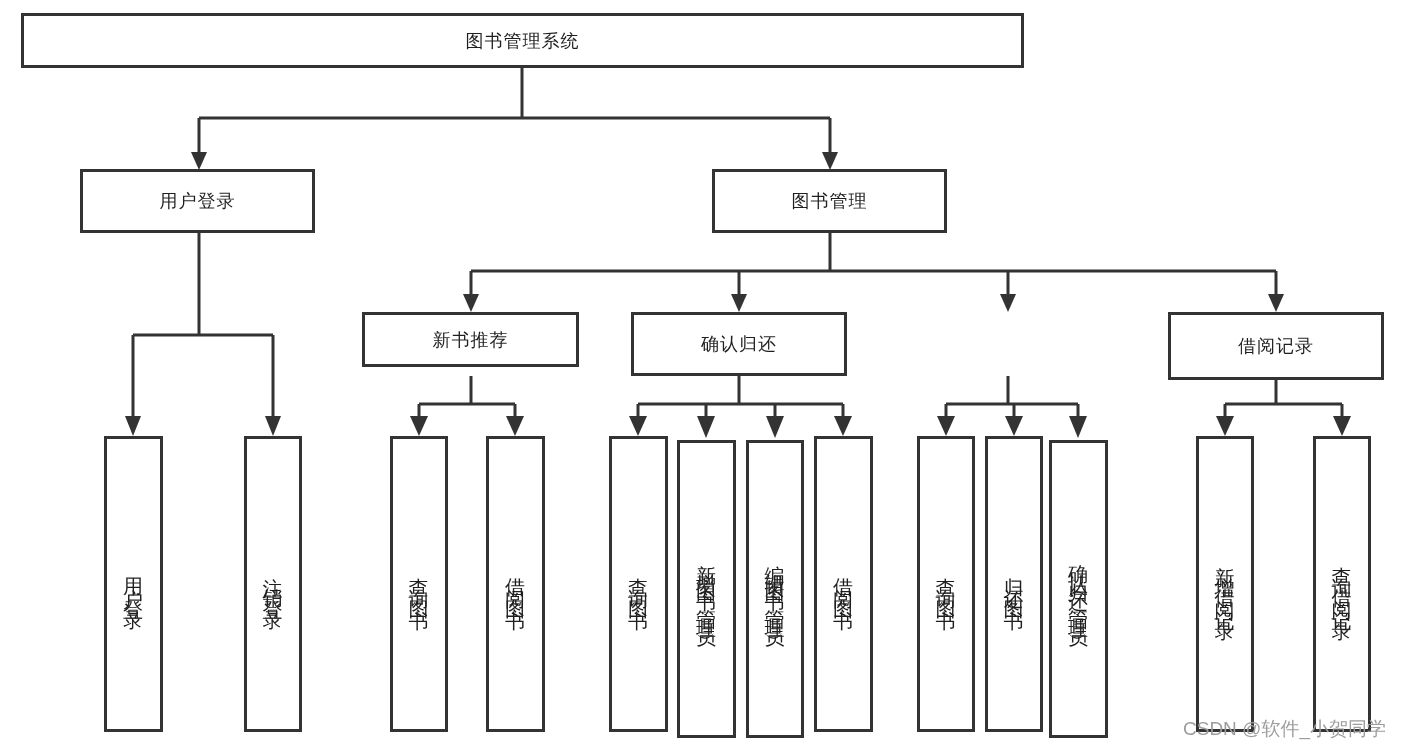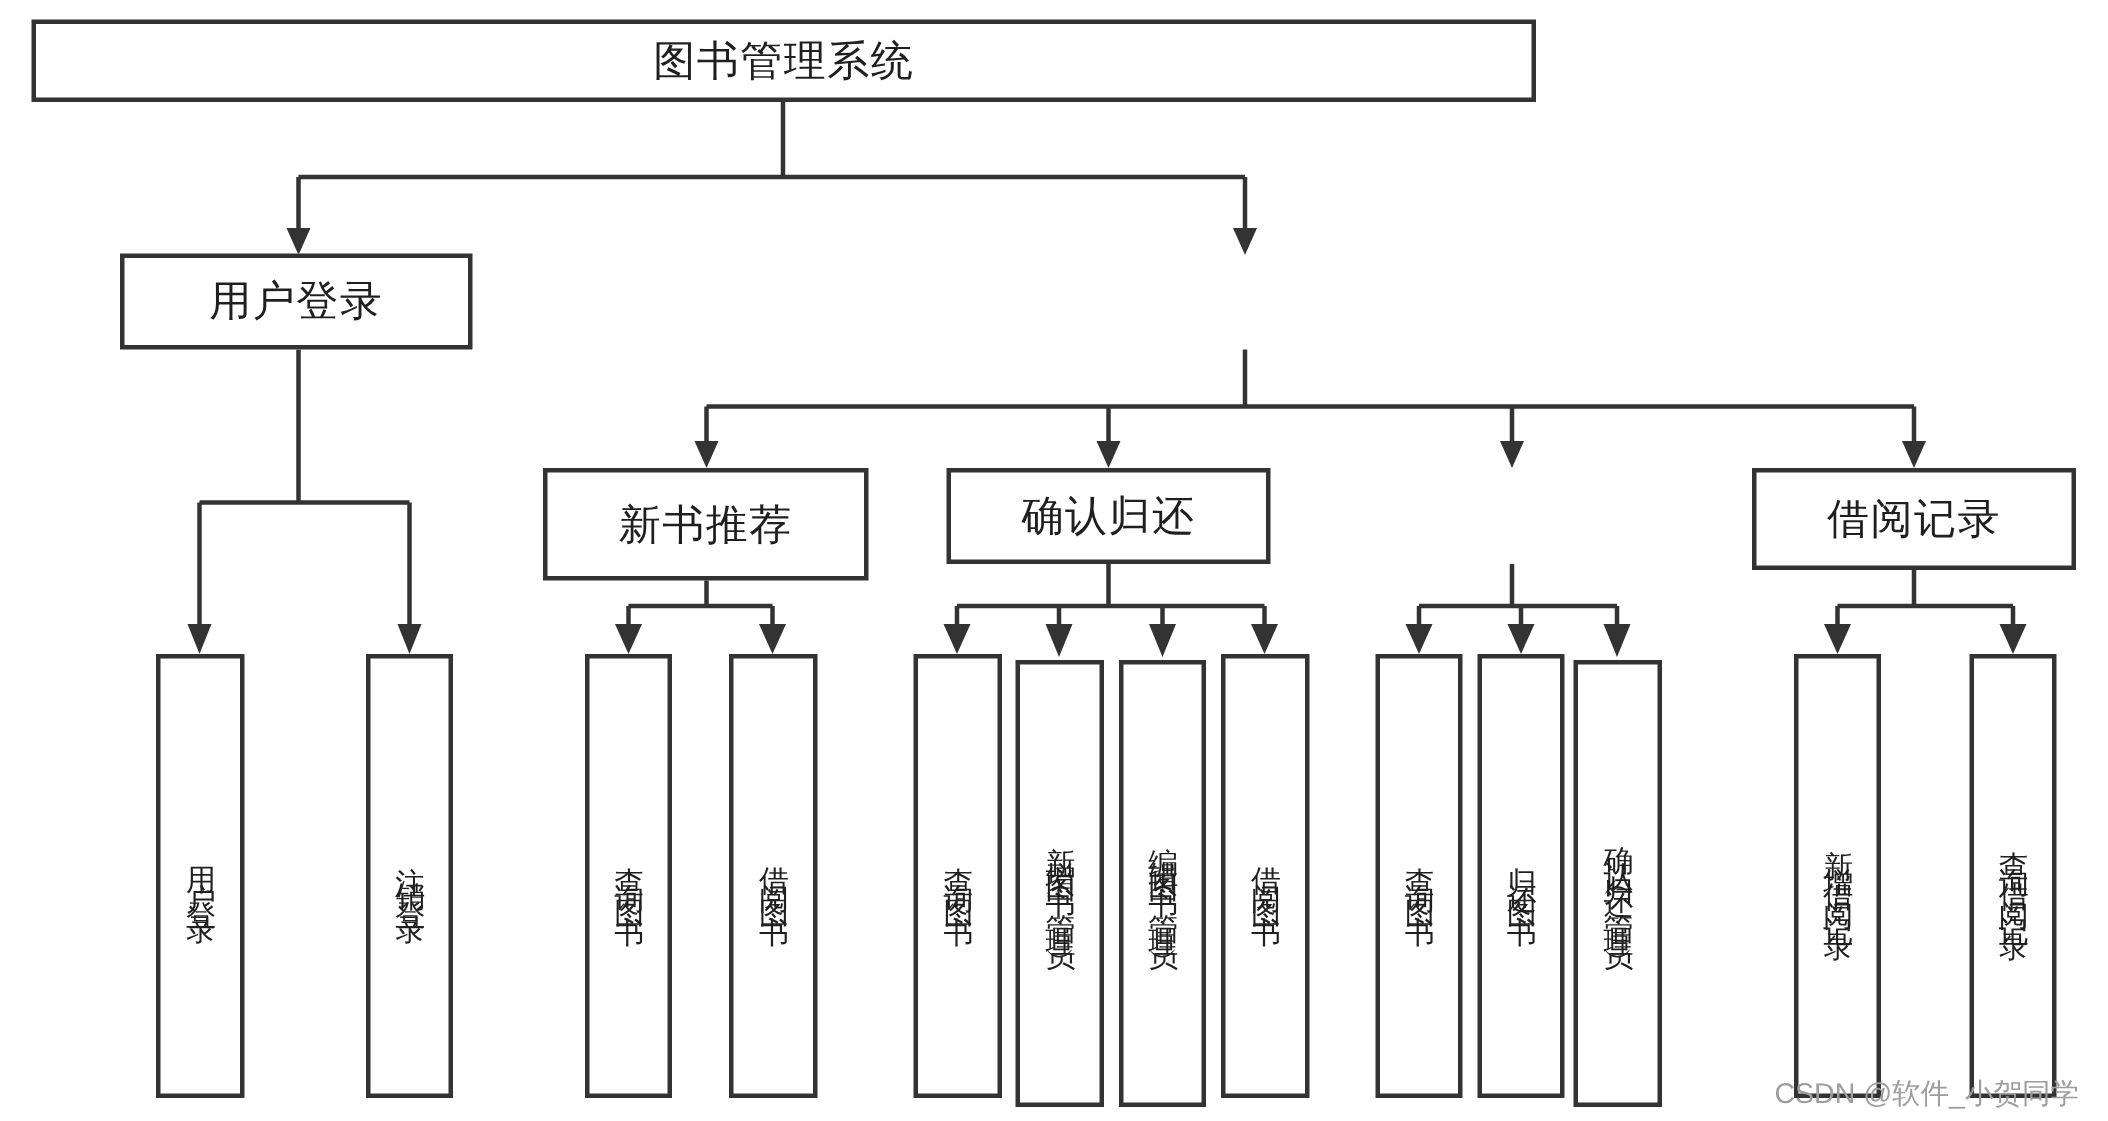--- a/index.html
+++ b/index.html
@@ -16,21 +16,21 @@
     box-sizing:border-box;
     border:3px solid #333333;
     background:#ffffff;
     display:flex;
     align-items:center;
     justify-content:center;
     color:#1f1f1f;
     text-align:center;
   }
   .h{
-    font-size:28px;
+    font-size:18px;
     letter-spacing:1px;
     white-space:nowrap;
   }
   .v{
     writing-mode:vertical-rl;
     text-orientation:mixed;
     font-size:20px;
     letter-spacing:11px;
     line-height:1;
   }
@@ -123,22 +123,23 @@
       <path class="stroke" d="M1225,404 V418"></path>
       <polygon class="arrow" points="1216,416 1234,416 1225,436"></polygon>
       <path class="stroke" d="M1342,404 V418"></path>
       <polygon class="arrow" points="1333,416 1351,416 1342,436"></polygon>
     </g>
   </svg>
 
   <div class="box h" style="left:21px;top:13px;width:1003px;height:55px">图书管理系统</div>
 
   <div class="box h" style="left:80px;top:169px;width:235px;height:64px">用户登录</div>
+  <div class="box h" style="left:712px;top:169px;width:235px;height:64px">图书管理</div>
 
-  <div class="box h" style="left:362px;top:312px;width:217px;height:75px">新书推荐</div>
+  <div class="box h" style="left:362px;top:312px;width:217px;height:55px">新书推荐</div>
   <div class="box h" style="left:631px;top:312px;width:216px;height:64px">确认归还</div>
   <div class="box h" style="left:1168px;top:312px;width:216px;height:68px">借阅记录</div>
 
   <div class="box v" style="left:104px;top:436px;width:59px;height:296px">用户登录</div>
   <div class="box v" style="left:244px;top:436px;width:58px;height:296px">注销登录</div>
 
   <div class="box v" style="left:390px;top:436px;width:58px;height:296px">查询图书</div>
   <div class="box v" style="left:486px;top:436px;width:59px;height:296px">借阅图书</div>
 
   <div class="box v" style="left:609px;top:436px;width:59px;height:296px">查询图书</div>

